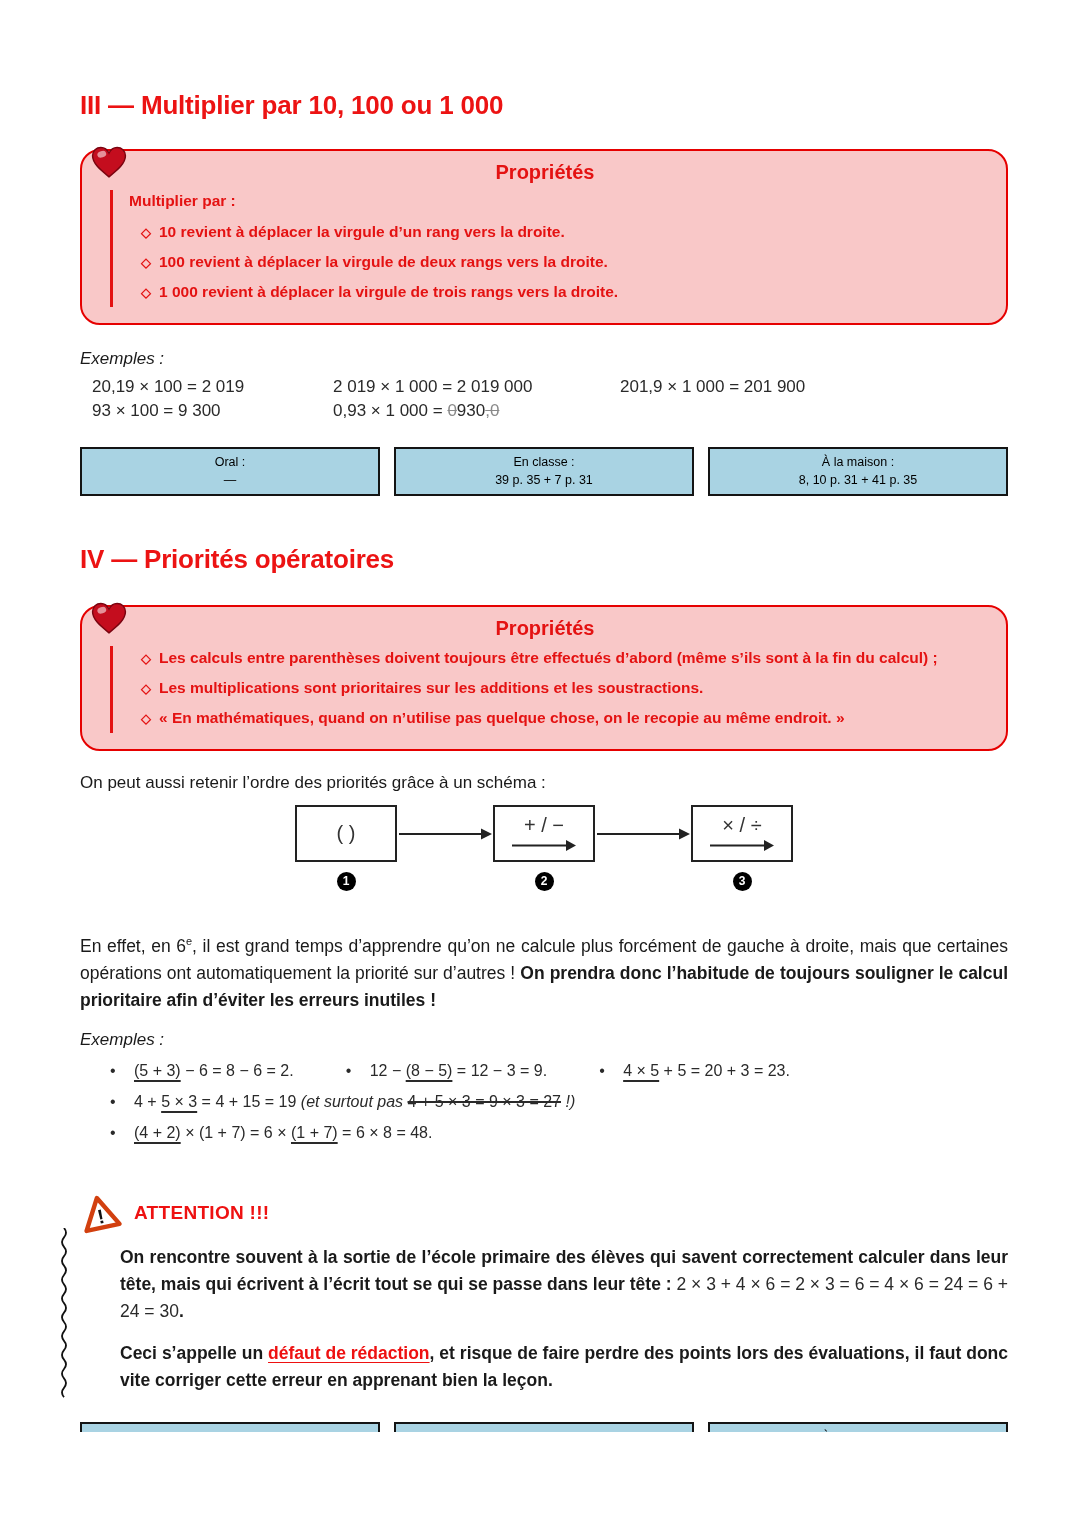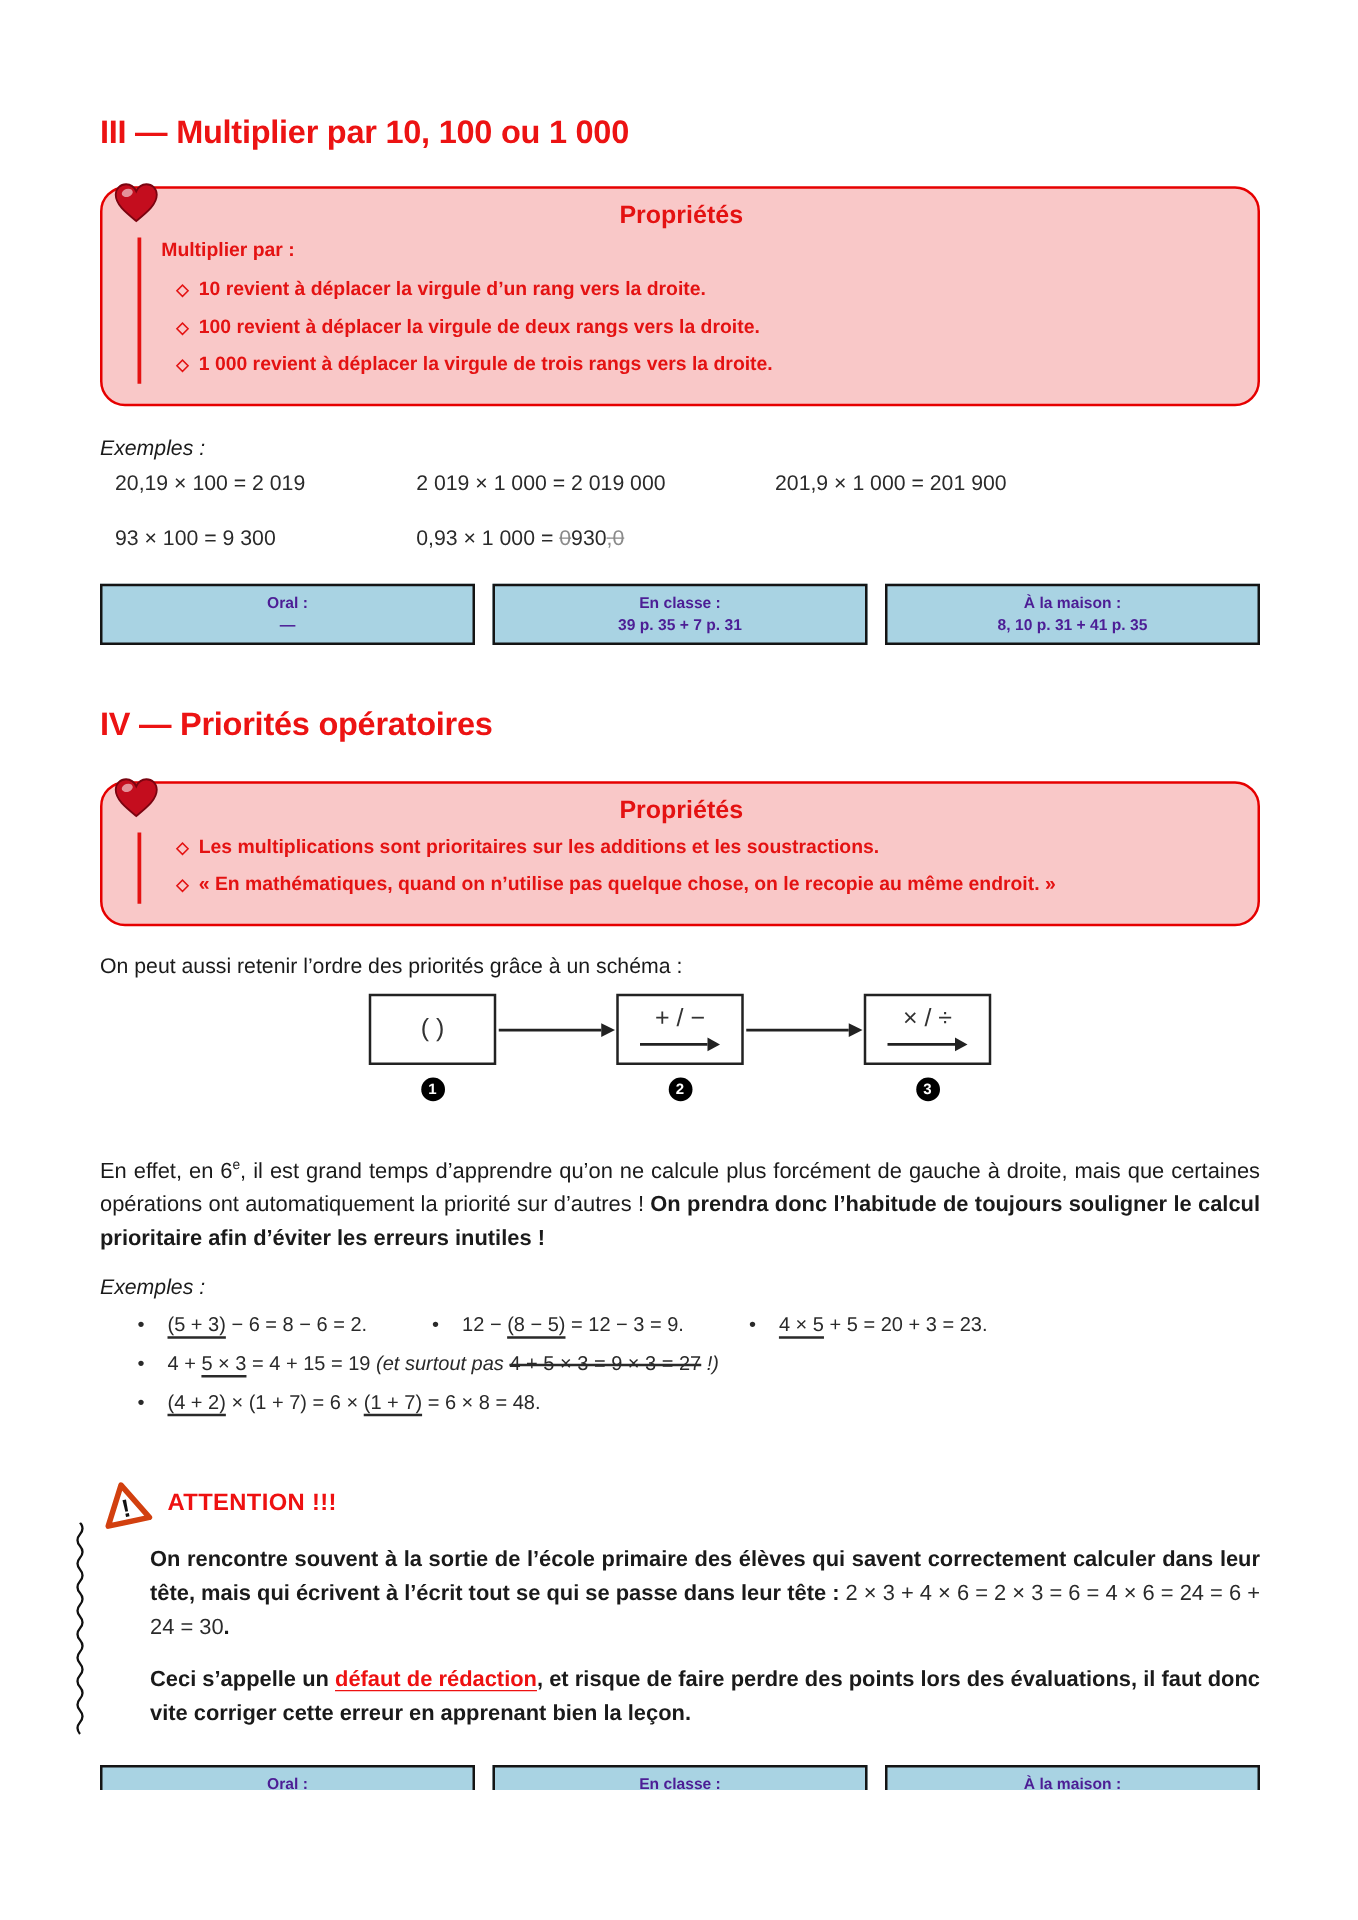--- a/index.html
+++ b/index.html
@@ -16,27 +16,27 @@
   .heart { position:absolute; top:-6px; left:8px; }
   .prop-title { text-align:center; font-size:20px; font-weight:bold; color:#e41212; margin-bottom:6px; }
   .prop-content { border-left:3px solid #e41212; padding-left:16px; margin-left:2px; padding-top:2px; padding-bottom:4px; }
   .prop-intro { font-size:15.5px; font-weight:bold; color:#e41212; margin-bottom:12px; }
   .prop-item { font-size:15.5px; font-weight:bold; color:#e41212; margin:0 0 9px 12px; line-height:1.35; }
   .prop-item:last-child { margin-bottom:0; }
   .diamond { margin-right:8px; font-size:13px; }
 
   
   .ex-label { margin-top:24px; font-size:17px; font-style:italic; color:#1a1a1a; }
-  .ex-grid { margin-top:8px; margin-left:12px; display:grid; grid-template-columns:241px 287px auto; row-gap:24px; font-size:17px; color:#2a2a2a; }
+  .ex-grid { margin-top:8px; margin-left:12px; display:grid; grid-template-columns:241px 287px auto; row-gap:4px; font-size:17px; color:#2a2a2a; }
   .strike-gray { color:#8a8a8a; text-decoration:line-through; }
 
   
   .hw-row { display:flex; justify-content:space-between; margin-top:26px; }
   .hw-box { width:300px; background:#a9d3e3; border:2.5px solid #141414; padding:4px 6px 5px; text-align:center; }
-  .hw-box .lbl, .hw-box .val { font-size:12.5px; font-weight:bold; color:#4c1d95; line-height:1.45; }
+  .hw-box .lbl, .hw-box .val { font-size:12.5px; font-weight:normal; color:#000000; line-height:1.45; }
 
   
   .schema-intro { margin-top:22px; font-size:17px; }
   .schema { margin-top:12px; display:flex; justify-content:center; align-items:flex-start; }
   .sbox-col { display:flex; flex-direction:column; align-items:center; }
   .sbox { width:102px; height:57px; border:2.5px solid #222; display:flex; flex-direction:column; align-items:center; justify-content:center; background:#fff; }
   .sbox .op { font-size:20px; color:#333; line-height:1; }
   .sbox svg { margin-top:4px; }
   .numball { margin-top:10px; width:19px; height:19px; border-radius:50%; background:#000; color:#fff; font-size:12px; font-weight:bold; display:flex; align-items:center; justify-content:center; }
   .conn { margin-top:22px; }
@@ -123,20 +123,21 @@
 
   <div class="prop-box" style="margin-top:30px;">
     <span class="heart">
       <svg width="38" height="34" viewBox="0 0 37 33">
         <path d="M18.5 31 C10 24 2.5 18 2.5 10.5 C2.5 5.5 6.2 2.3 10.6 2.3 C13.9 2.3 17 4.5 18.5 7.8 C20 4.5 23.1 2.3 26.4 2.3 C30.8 2.3 34.5 5.5 34.5 10.5 C34.5 18 27 24 18.5 31 Z" fill="#c40d1e" stroke="#7a0410" stroke-width="1.4"></path>
         <ellipse cx="11.5" cy="9" rx="4.4" ry="3.1" fill="#ffffff" opacity="0.55" transform="rotate(-18 11.5 9)"></ellipse>
       </svg>
     </span>
     <div class="prop-title">Propriétés</div>
     <div class="prop-content">
+      <div class="prop-item"><span class="diamond">◇</span><span>Les calculs entre parenthèses doivent toujours être effectués d’abord (même s’ils sont à la fin du calcul) ;</span></div>
       <div class="prop-item"><span class="diamond">◇</span><span>Les multiplications sont prioritaires sur les additions et les soustractions.</span></div>
       <div class="prop-item"><span class="diamond">◇</span><span>« En mathématiques, quand on n’utilise pas quelque chose, on le recopie au même endroit. »</span></div>
     </div>
   </div>
 
   <div class="schema-intro">On peut aussi retenir l’ordre des priorités grâce à un schéma :</div>
 
   <div class="schema">
     <div class="sbox-col">
       <div class="sbox">

